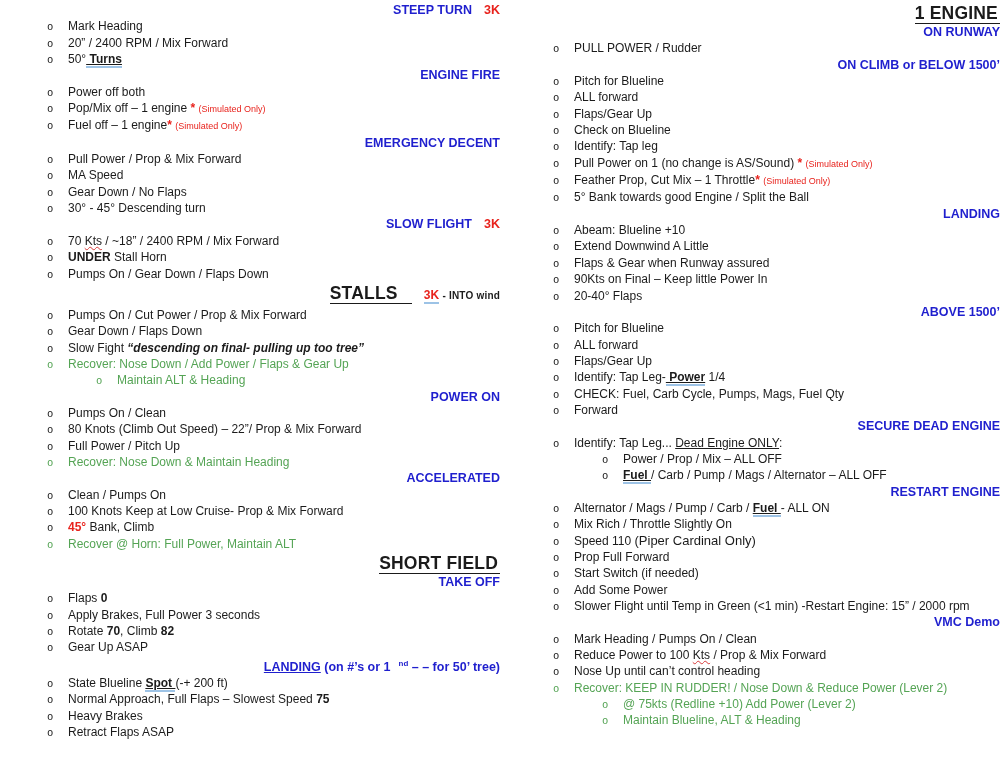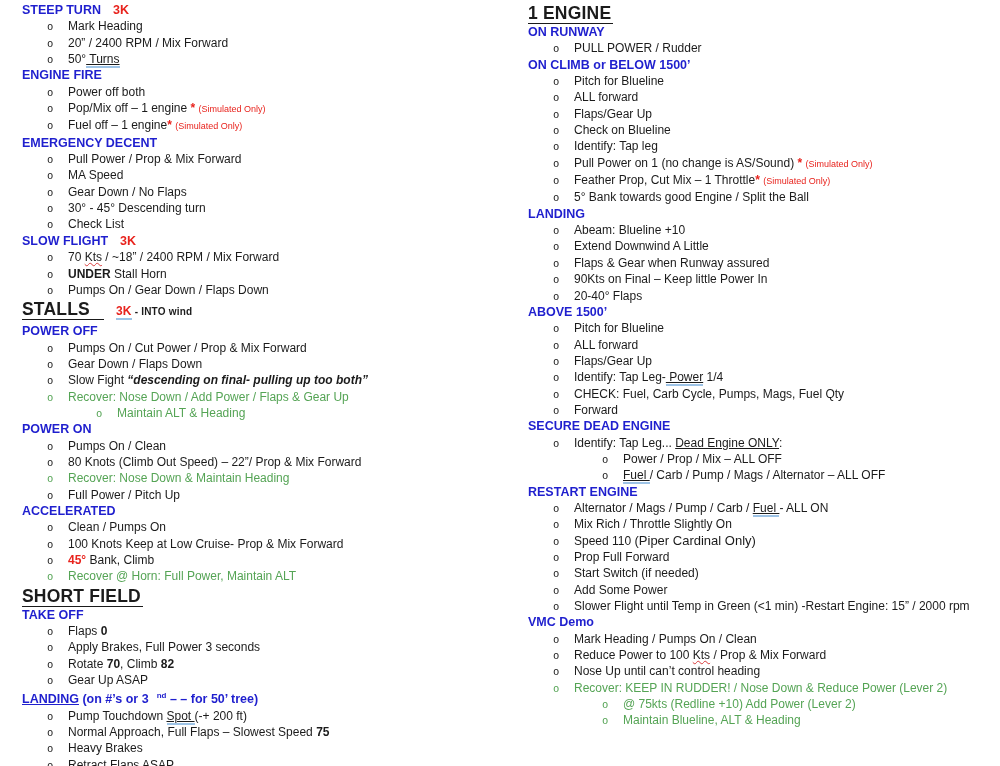--- a/index.html
+++ b/index.html
@@ -9,36 +9,36 @@
     -webkit-font-smoothing:antialiased;
   }
   :root{
     --blue:#1f1fce; --red:#e8231d; --green:#55a455;
     --gblue:#9dc3e6; --spred:#d83a3a; --ink:#1b1b1b;
   }
   .page{display:flex;padding-top:2px;}
   .col{box-sizing:border-box;white-space:nowrap;}
   .col.left{width:500px;padding-left:22px;}
   .col.right{width:500px;padding-left:28px;}
-  .h{font-weight:700;color:var(--blue);font-size:12.5px;line-height:16.35px;}
+  .h{font-weight:700;color:var(--blue);font-size:12.5px;line-height:16.35px;text-align:right;}
   .h.major{color:var(--ink);font-size:17.5px;line-height:22px;letter-spacing:.2px;}
   .li{line-height:16.35px;font-size:12px;color:var(--ink);}
   .li .bullet{display:inline-block;width:21px;font-family:"DejaVu Sans Mono",monospace;font-size:10.5px;color:#222;}
   .li.ind1{padding-left:25px;}
   .li.ind2{padding-left:74px;}
   .li.green{color:var(--green);}
   .li.green .bullet{color:var(--green);}
   .s-b{font-weight:700;}
   .s-bi{font-weight:700;font-style:italic;}
   .s-rb{color:var(--red);font-weight:700;}
   .s-rs{color:var(--red);font-weight:700;}
   .s-rn{color:var(--red);font-size:9px;}
   .s-n{font-size:13px;}
   .s-u{text-decoration:underline;}
-  .s-gu{text-decoration:underline;text-decoration-thickness:1px;border-bottom:2px solid var(--gblue);}
+  .s-gu{text-decoration:underline;text-decoration-thickness:1px;border-bottom:2px solid var(--gblue);font-weight:bold;}
   .s-sp{text-decoration:underline;text-decoration-style:wavy;text-decoration-color:var(--spred);text-decoration-thickness:1px;}
   .s-sup{font-size:8px;vertical-align:5px;margin-left:8px;}
   .s-hr{color:var(--red);}
   .s-hu{text-decoration:underline;}
   .s-maju{border-bottom:1.8px solid #1a1a1a;padding-right:14px;}
   .s-maju2{border-bottom:1.8px solid #1a1a1a;padding-right:2px;}
   .s-mtxt{font-size:10px;color:var(--ink);}
   .s-mr{color:var(--red);font-size:12px;font-weight:700;border-bottom:2px solid var(--gblue);}
   .s-ml12{margin-left:12px;}
 </style>
@@ -53,50 +53,48 @@
       <div class="li ind1"><span class="bullet">o</span><span>50°</span><span class="s-gu"> Turns</span></div>
       <div class="h blue"><span>ENGINE FIRE</span></div>
       <div class="li ind1"><span class="bullet">o</span><span>Power off both</span></div>
       <div class="li ind1"><span class="bullet">o</span><span>Pop/Mix off – 1 engine </span><span class="s-rs">* </span><span class="s-rn">(Simulated Only)</span></div>
       <div class="li ind1"><span class="bullet">o</span><span>Fuel off – 1 engine</span><span class="s-rs">* </span><span class="s-rn">(Simulated Only)</span></div>
       <div class="h blue"><span>EMERGENCY DECENT</span></div>
       <div class="li ind1"><span class="bullet">o</span><span>Pull Power / Prop &amp; Mix Forward</span></div>
       <div class="li ind1"><span class="bullet">o</span><span>MA Speed</span></div>
       <div class="li ind1"><span class="bullet">o</span><span>Gear Down / No Flaps</span></div>
       <div class="li ind1"><span class="bullet">o</span><span>30° - 45° Descending turn</span></div>
-      <div class="li ind1"><span class="bullet">o</span><span>Check List</span></div>
       <div class="h blue"><span>SLOW FLIGHT</span><span class="s-hr s-ml12">3K</span></div>
       <div class="li ind1"><span class="bullet">o</span><span>70 </span><span class="s-sp">Kts</span><span> / ~18” / 2400 RPM / Mix Forward</span></div>
       <div class="li ind1"><span class="bullet">o</span><span class="s-b">UNDER</span><span> Stall Horn</span></div>
       <div class="li ind1"><span class="bullet">o</span><span>Pumps On / Gear Down / Flaps Down</span></div>
       <div class="h major"><span class="s-maju">STALLS</span><span class="s-mr s-ml12">3K</span><span class="s-mtxt s-b"> - INTO wind</span></div>
-      <div class="h blue"><span>POWER OFF</span></div>
       <div class="li ind1"><span class="bullet">o</span><span>Pumps On / Cut Power / Prop &amp; Mix Forward</span></div>
       <div class="li ind1"><span class="bullet">o</span><span>Gear Down / Flaps Down</span></div>
-      <div class="li ind1"><span class="bullet">o</span><span>Slow Fight </span><span class="s-bi">“descending on final- pulling up too both”</span></div>
+      <div class="li ind1"><span class="bullet">o</span><span>Slow Fight </span><span class="s-bi">“descending on final- pulling up too tree”</span></div>
       <div class="li ind1 green"><span class="bullet">o</span><span>Recover: Nose Down / Add Power / Flaps &amp; Gear Up</span></div>
       <div class="li ind2 green"><span class="bullet">o</span><span>Maintain ALT &amp; Heading</span></div>
       <div class="h blue"><span>POWER ON</span></div>
       <div class="li ind1"><span class="bullet">o</span><span>Pumps On / Clean</span></div>
       <div class="li ind1"><span class="bullet">o</span><span>80 Knots (Climb Out Speed) – 22”/ Prop &amp; Mix Forward</span></div>
+      <div class="li ind1"><span class="bullet">o</span><span>Full Power / Pitch Up</span></div>
       <div class="li ind1 green"><span class="bullet">o</span><span>Recover: Nose Down &amp; Maintain Heading</span></div>
-      <div class="li ind1"><span class="bullet">o</span><span>Full Power / Pitch Up</span></div>
       <div class="h blue"><span>ACCELERATED</span></div>
       <div class="li ind1"><span class="bullet">o</span><span>Clean / Pumps On</span></div>
       <div class="li ind1"><span class="bullet">o</span><span>100 Knots Keep at Low Cruise- Prop &amp; Mix Forward</span></div>
       <div class="li ind1"><span class="bullet">o</span><span class="s-rb">45°</span><span> Bank, Climb</span></div>
       <div class="li ind1 green"><span class="bullet">o</span><span>Recover @ Horn: Full Power, Maintain ALT</span></div>
       <div class="h major"><span class="s-maju2">SHORT FIELD</span></div>
       <div class="h blue"><span>TAKE OFF</span></div>
       <div class="li ind1"><span class="bullet">o</span><span>Flaps </span><span class="s-b">0</span></div>
       <div class="li ind1"><span class="bullet">o</span><span>Apply Brakes, Full Power 3 seconds</span></div>
       <div class="li ind1"><span class="bullet">o</span><span>Rotate </span><span class="s-b">70</span><span>, Climb </span><span class="s-b">82</span></div>
       <div class="li ind1"><span class="bullet">o</span><span>Gear Up ASAP</span></div>
-      <div class="h blue"><span class="s-hu">LANDING</span><span>  (on #’s or 3</span><span class="s-sup">nd</span><span> – – for 50’ tree)</span></div>
-      <div class="li ind1"><span class="bullet">o</span><span>Pump Touchdown </span><span class="s-gu">Spot </span><span> (-+ 200 ft)</span></div>
+      <div class="h blue"><span class="s-hu">LANDING</span><span>  (on #’s or 1</span><span class="s-sup">nd</span><span> – – for 50’ tree)</span></div>
+      <div class="li ind1"><span class="bullet">o</span><span>State Blueline </span><span class="s-gu">Spot </span><span> (-+ 200 ft)</span></div>
       <div class="li ind1"><span class="bullet">o</span><span>Normal Approach, Full Flaps – Slowest Speed </span><span class="s-b">75</span></div>
       <div class="li ind1"><span class="bullet">o</span><span>Heavy Brakes</span></div>
       <div class="li ind1"><span class="bullet">o</span><span>Retract Flaps ASAP</span></div>
     </div>
   <div class="col right">
       <div class="h major"><span class="s-maju2">1 ENGINE</span></div>
       <div class="h blue"><span>ON RUNWAY</span></div>
       <div class="li ind1"><span class="bullet">o</span><span>PULL POWER / Rudder</span></div>
       <div class="h blue"><span>ON CLIMB or BELOW 1500’</span></div>
       <div class="li ind1"><span class="bullet">o</span><span>Pitch for Blueline</span></div>

